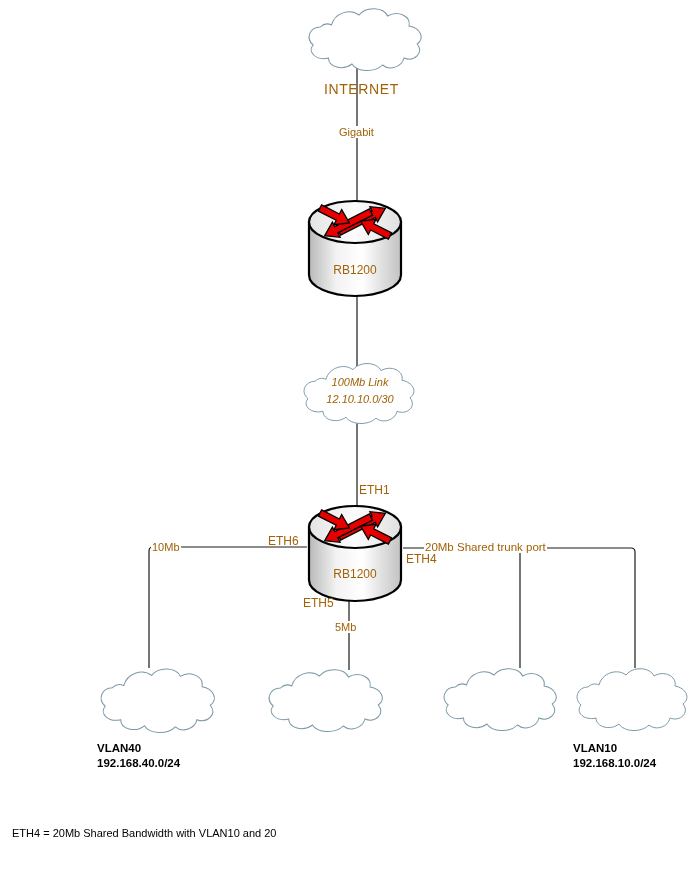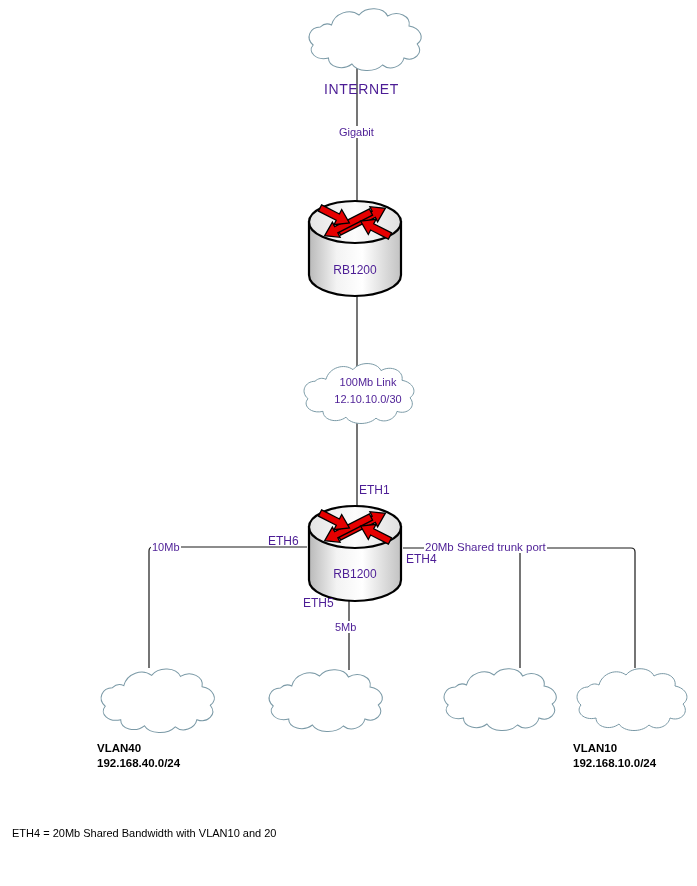--- a/index.html
+++ b/index.html
@@ -1,21 +1,21 @@
 <!DOCTYPE html>
 <html><head>
 <meta charset="utf-8">
 <style>
   html,body{margin:0;padding:0;background:#ffffff;}
   #canvas{
     position:relative;width:697px;height:886px;background:#ffffff;overflow:hidden;
     font-family:"Liberation Sans","DejaVu Sans",sans-serif;color:#000;
   }
   #diagram-svg{position:absolute;left:0;top:0;}
-  .lbl{position:absolute;white-space:nowrap;color:#4c1d95;}
+  .lbl{position:absolute;white-space:nowrap;color:#a16207;}
   .line-lbl{background:#ffffff;padding:0 1px;}
   .center{text-align:center;}
   .fs14{font-size:14px;letter-spacing:0.6px;}
   .fs12{font-size:12px;}
   .fs11{font-size:11px;}
   .vlan-lbl{position:absolute;text-align:left;font-size:11.5px;line-height:15px;font-weight:bold;}
   .legend{position:absolute;left:12px;top:824px;font-size:11px;line-height:18px;}
 </style>
 </head>
 <body>
@@ -75,21 +75,21 @@
     <use href="#router-shape" transform="translate(307,198)"></use>
     <use href="#router-shape" transform="translate(307,503)"></use>
   </svg>
 
   <div class="lbl fs14" style="left:324px;top:81px;">INTERNET</div>
 
   <div class="lbl fs11 line-lbl" style="left:338px;top:126px;">Gigabit</div>
 
   <div class="lbl fs12 center" style="left:307px;width:96px;top:263px;">RB1200</div>
 
-  <div class="lbl fs11 center" style="left:308px;width:120px;top:374px;line-height:17px;">
+  <div class="lbl fs11 center" style="left:300px;width:120px;top:374px;line-height:17px;font-style:italic;">
     <div>100Mb Link</div>
     <div>12.10.10.0/30</div>
   </div>
 
   <div class="lbl fs12" style="left:359px;top:483px;">ETH1</div>
 
   <div class="lbl fs12" style="left:268px;top:534px;">ETH6</div>
 
   <div class="lbl fs11 line-lbl" style="left:151px;top:541px;">10Mb</div>
 

